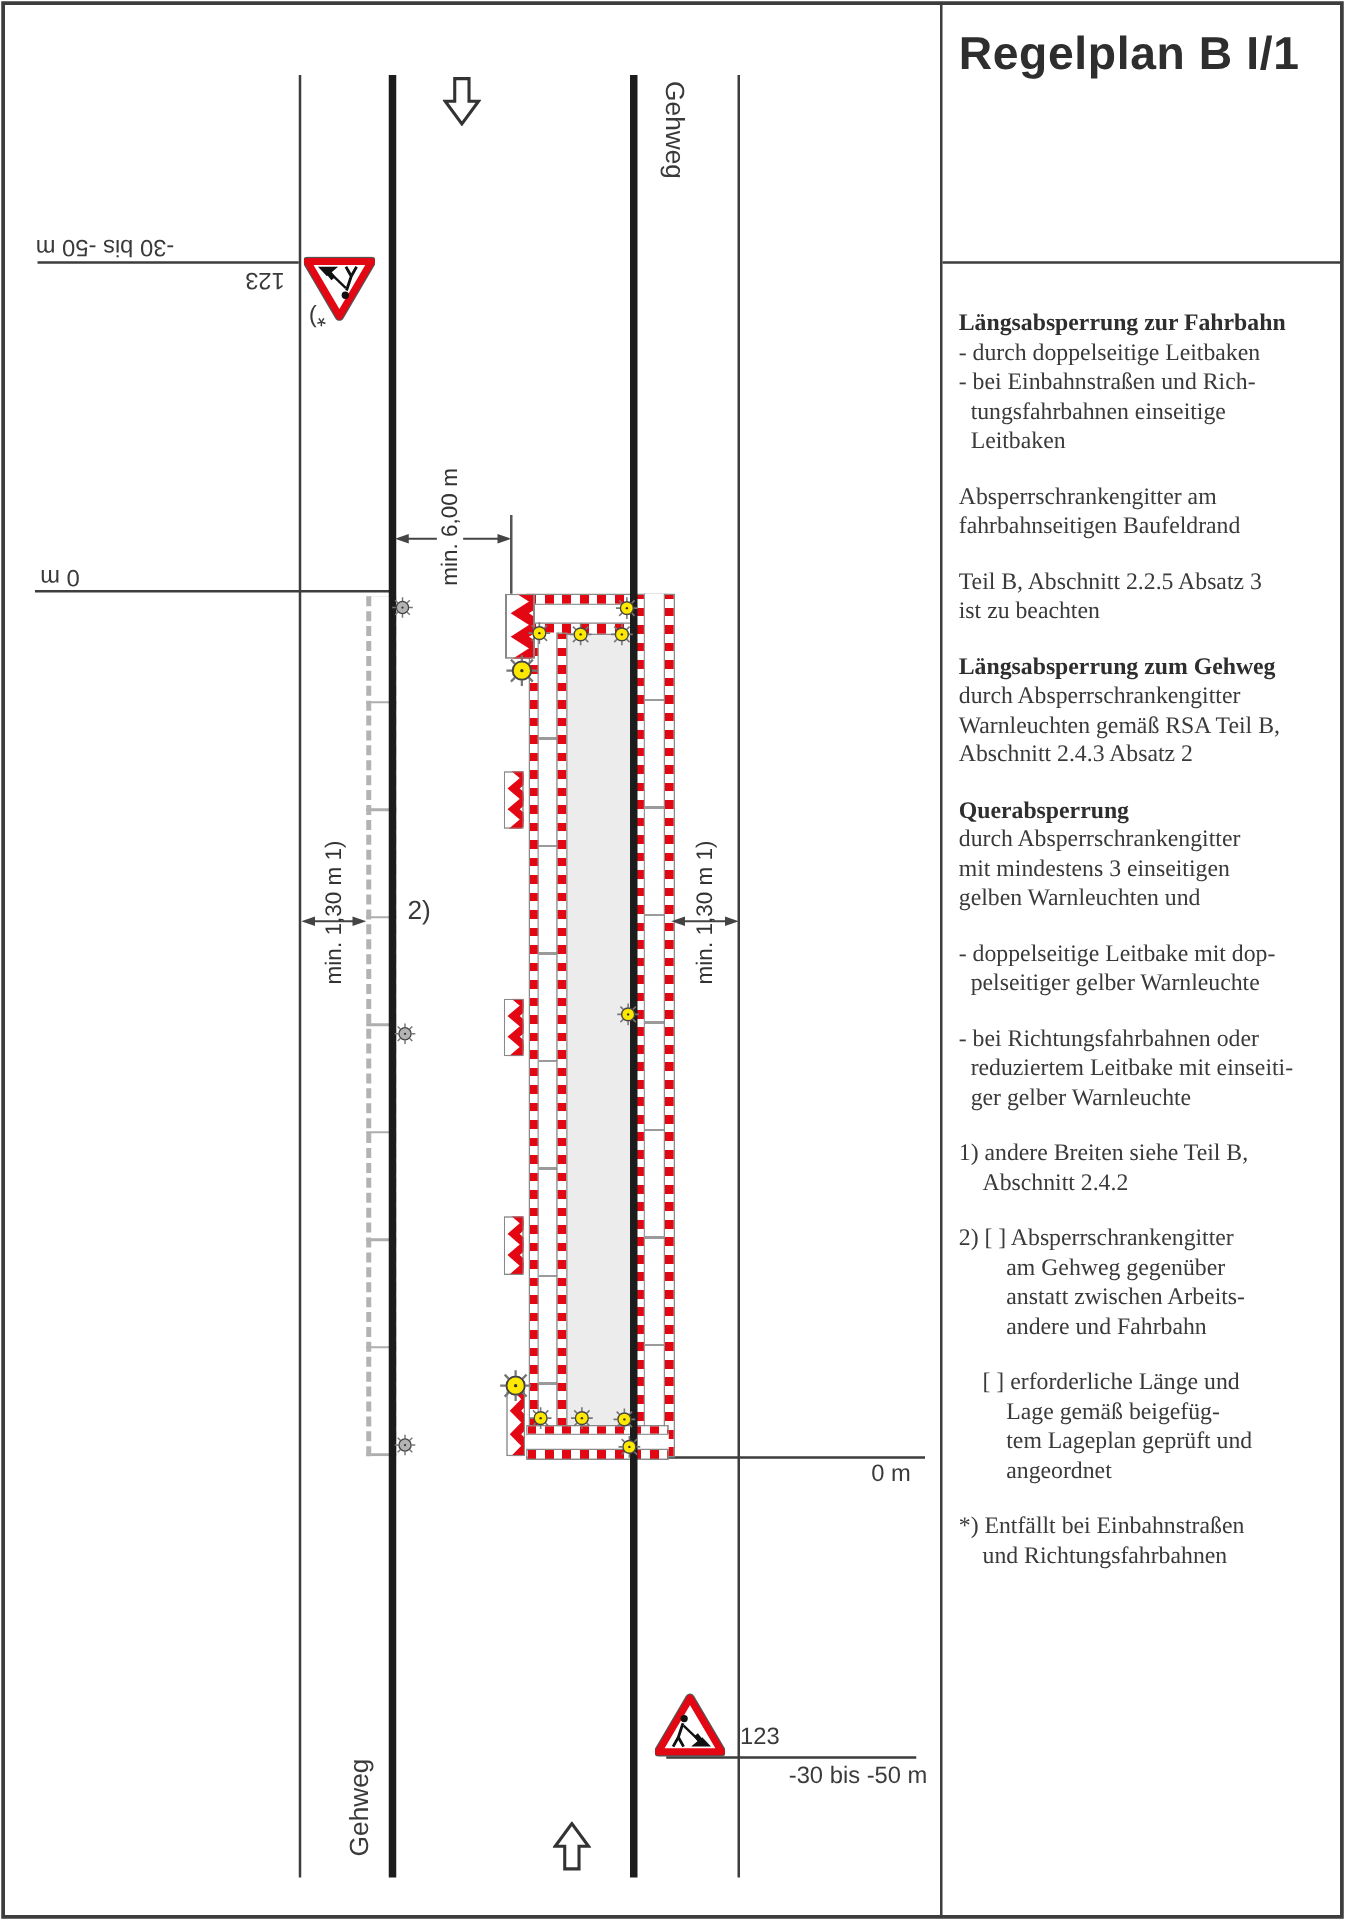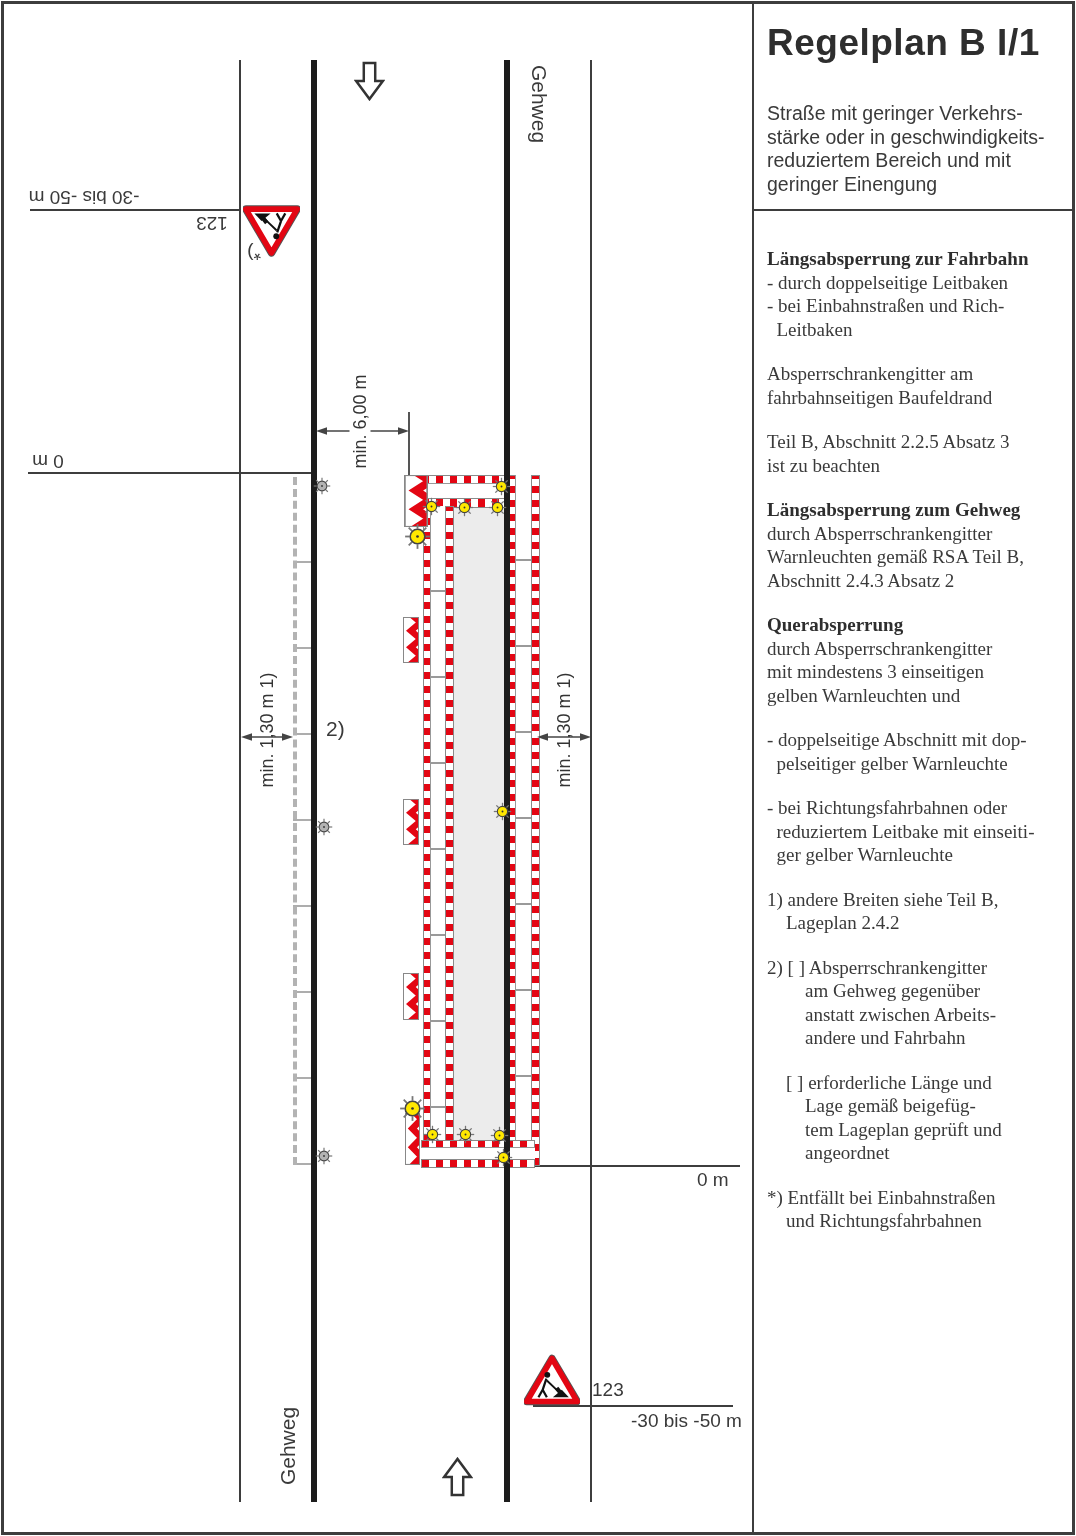--- a/index.html
+++ b/index.html
@@ -238,30 +238,27 @@
   <div class="lbl rotCCW center" style="left:246px;top:1434px;width:84px;height:24px;font-size:21px;">Gehweg</div>
 
   <svg class="arrowsym rot180" style="left:442px;top:1457px;width:31px;height:40px;">
       <use href="#hollow-arrow"></use>
     </svg>
 
 </div>
 
 <div id="panel">
   <div class="ptitle">Regelplan B I/1</div>
-  <div class="psub">Straße mit geringer Verkehrs-
-stärke oder in geschwindigkeits-
-reduziertem Bereich und mit
-geringer Einengung</div>
   <div class="pdivider"></div>
   <div id="panel-sections">
       <div class="psec">
         <div class="phead">Längsabsperrung zur Fahrbahn</div>
         <div class="pline">- durch doppelseitige Leitbaken</div>
         <div class="pline">- bei Einbahnstraßen und Rich-</div>
+        <div class="pline">  tungsfahrbahnen einseitige</div>
         <div class="pline">  Leitbaken</div>
       </div>
       <div class="psec">
         <div class="pline">Absperrschrankengitter am</div>
         <div class="pline">fahrbahnseitigen Baufeldrand</div>
       </div>
       <div class="psec">
         <div class="pline">Teil B, Abschnitt 2.2.5 Absatz 3</div>
         <div class="pline">ist zu beachten</div>
       </div>
@@ -271,31 +268,31 @@
         <div class="pline">Warnleuchten gemäß RSA Teil B,</div>
         <div class="pline">Abschnitt 2.4.3 Absatz 2</div>
       </div>
       <div class="psec">
         <div class="phead">Querabsperrung</div>
         <div class="pline">durch Absperrschrankengitter</div>
         <div class="pline">mit mindestens 3 einseitigen</div>
         <div class="pline">gelben Warnleuchten und</div>
       </div>
       <div class="psec">
-        <div class="pline">- doppelseitige Abschnitt mit dop-</div>
+        <div class="pline">- doppelseitige Leitbake mit dop-</div>
         <div class="pline">  pelseitiger gelber Warnleuchte</div>
       </div>
       <div class="psec">
         <div class="pline">- bei Richtungsfahrbahnen oder</div>
         <div class="pline">  reduziertem Leitbake mit einseiti-</div>
         <div class="pline">  ger gelber Warnleuchte</div>
       </div>
       <div class="psec">
         <div class="pline">1) andere Breiten siehe Teil B,</div>
-        <div class="pline">    Lageplan 2.4.2</div>
+        <div class="pline">    Abschnitt 2.4.2</div>
       </div>
       <div class="psec">
         <div class="pline">2) [ ] Absperrschrankengitter</div>
         <div class="pline">        am Gehweg gegenüber</div>
         <div class="pline">        anstatt zwischen Arbeits-</div>
         <div class="pline">        andere und Fahrbahn</div>
       </div>
       <div class="psec">
         <div class="pline">    [ ] erforderliche Länge und</div>
         <div class="pline">        Lage gemäß beigefüg-</div>

